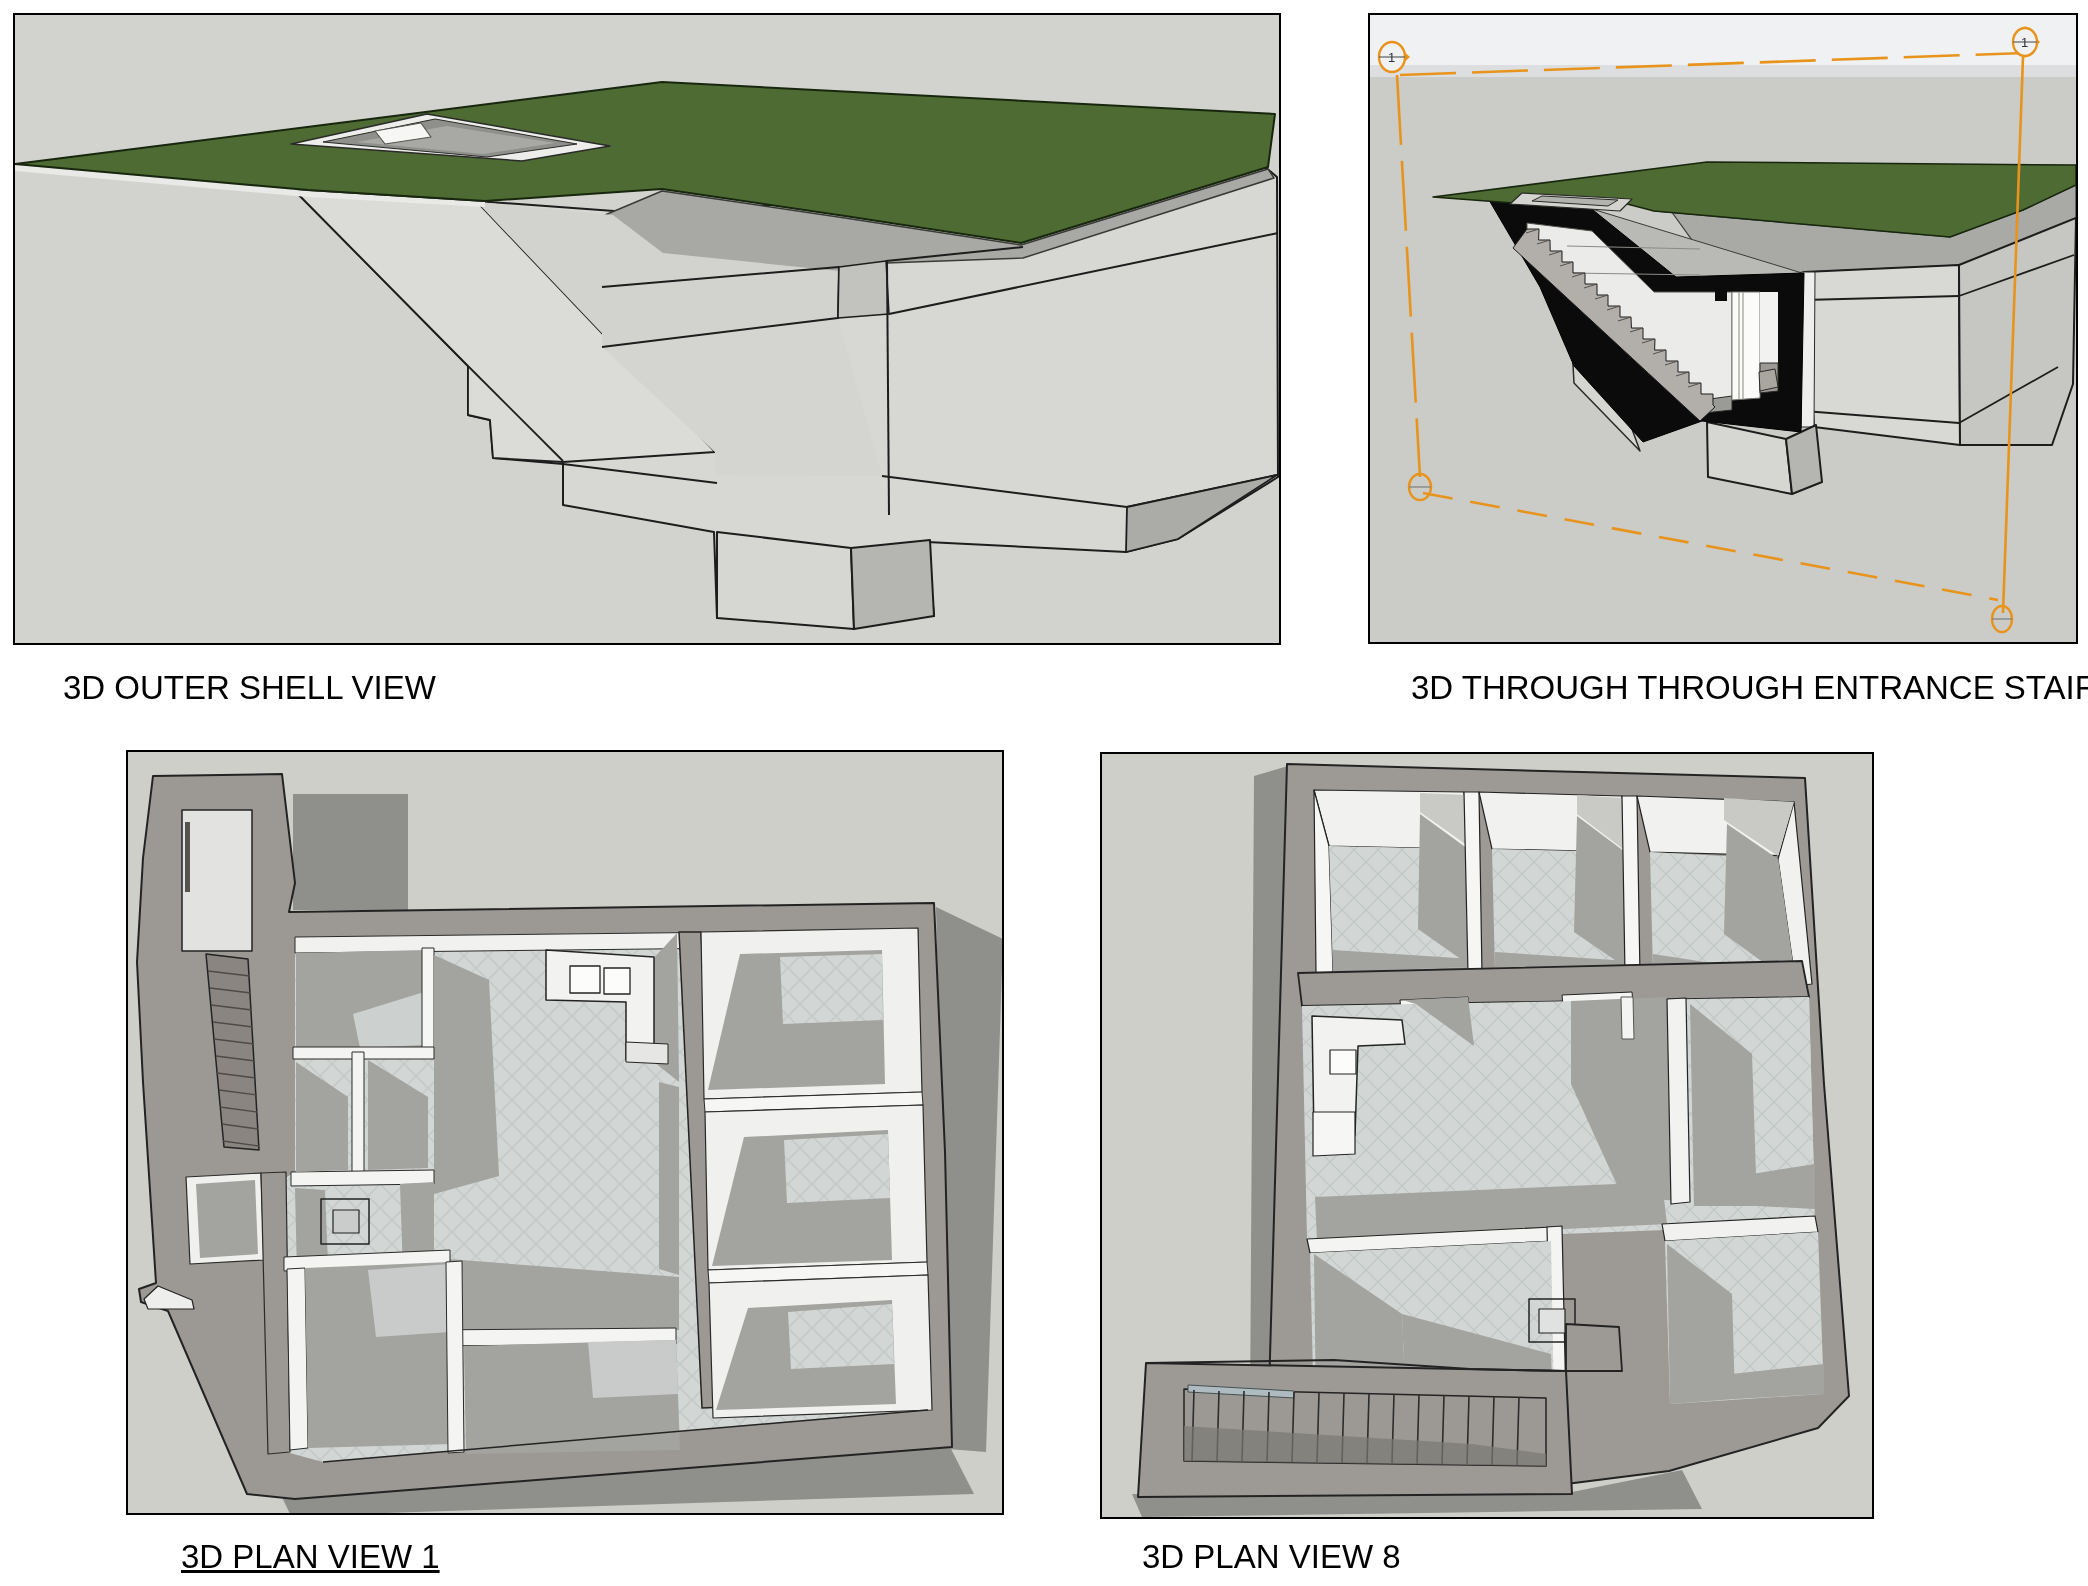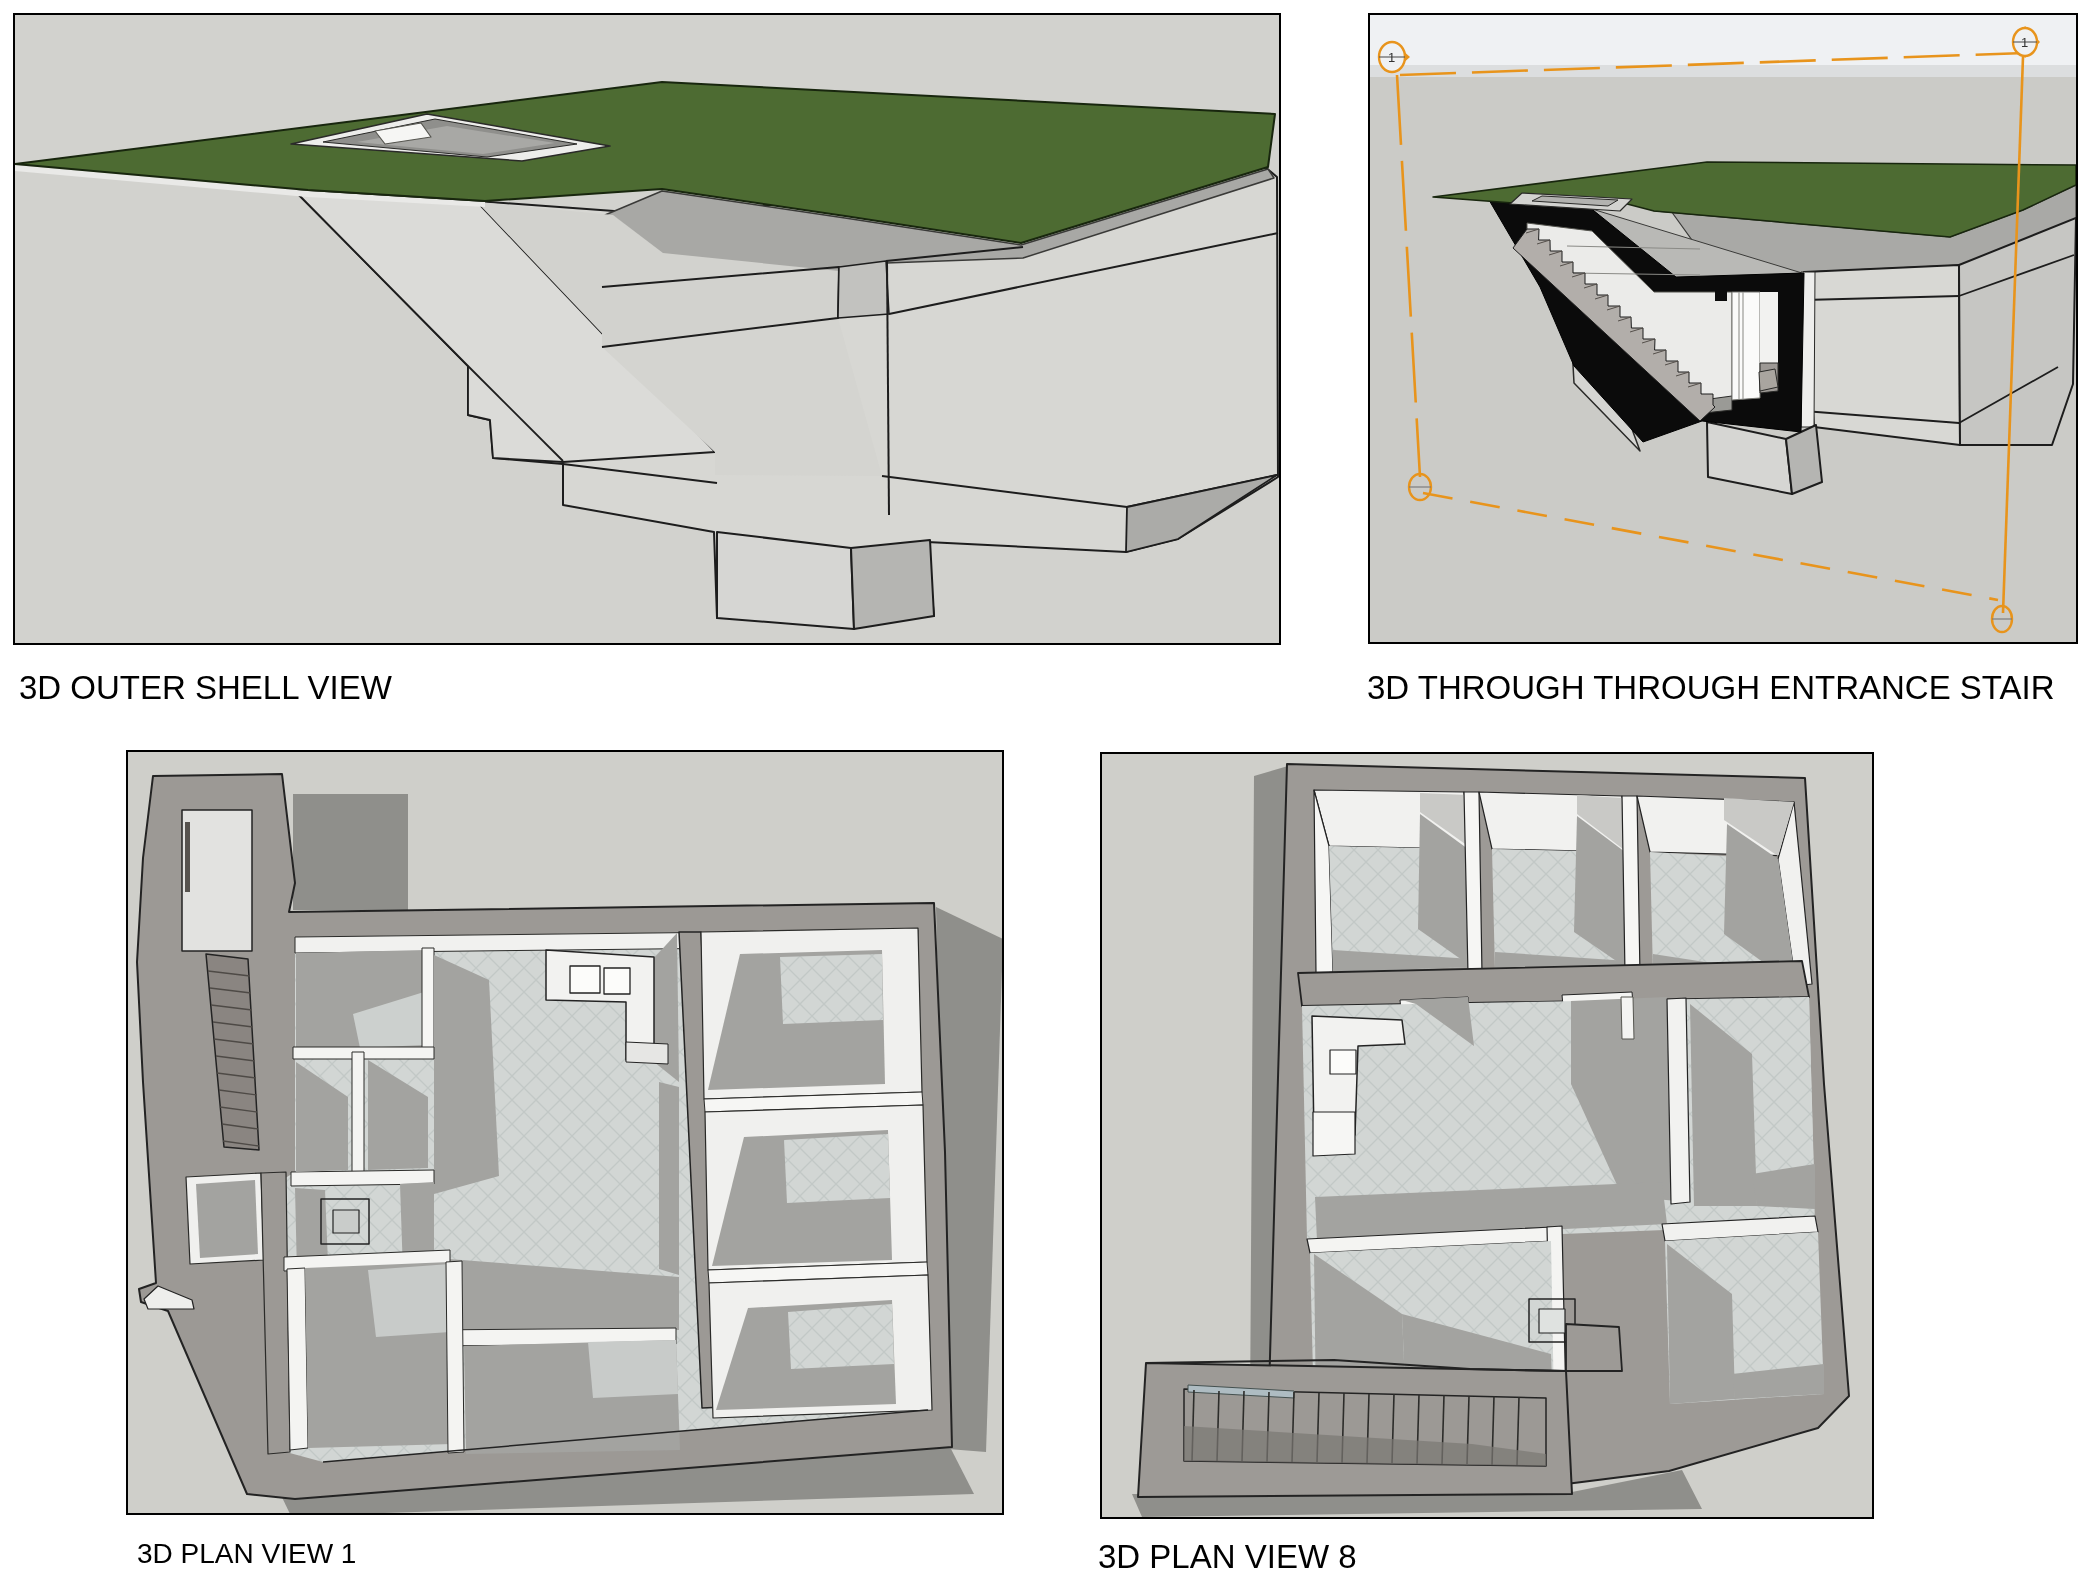--- a/index.html
+++ b/index.html
@@ -1,18 +1,18 @@
 <!DOCTYPE html>
 <html><head>
 <meta charset="utf-8">
 <style>
   html,body{margin:0;padding:0;background:#ffffff;}
   body{width:2088px;height:1586px;position:relative;font-family:"Liberation Sans", sans-serif;}
   .panel{position:absolute;border:2px solid #000;box-sizing:border-box;}
-  .cap{position:absolute;color:#000;font-family:"Liberation Sans", sans-serif;white-space:nowrap;}
+  .cap{position:absolute;color:#000;font-family:"Liberation Sans", sans-serif;white-space:nowrap;margin-left:44px;}
 </style>
 </head>
 <body>
 
 <div class="panel" id="p1" style="left:13px;top:13px;width:1268px;height:632px;background:#d2d2ce;">
 <svg width="1264" height="628" viewBox="0 0 1264 628">
   <g id="p1-art" stroke-linejoin="round">
 
     <polygon points="280,176 462,186 640,199 1250,152 1262,162 1263,462 1163,524 1111,537 912,527 919,601 702,603 699,517 548,490 548,449 478,443 475,405 453,400 453,351" fill="#d7d7d3" stroke="#1d1d1d" stroke-width="2"></polygon>
 
@@ -274,21 +274,21 @@
 
     <polygon points="660,560 764,552 766,612 663,617" fill="url(#tile3)"></polygon>
 
     <path d="M195,710 L800,658" fill="none" stroke="#232323" stroke-width="1.5"></path>
 
     <polygon points="16,547 30,534 64,548 66,557 20,557" fill="#eeeeec" stroke="#232323" stroke-width="1.2"></polygon>
   </g>
 </svg>
 </div>
 
-<div class="cap" style="left:137px;top:1538px;font-size:28px;">3D PLAN VIEW 1</div>
+<div class="cap" style="left:137px;top:1538px;font-size:33px;text-decoration:underline;">3D PLAN VIEW 1</div>
 
 <div class="panel" id="p4" style="left:1100px;top:752px;width:774px;height:767px;background:#cfcfca;">
 <svg width="770" height="763" viewBox="0 0 770 763">
   <defs>
     <pattern id="tile4" width="24" height="24" patternUnits="userSpaceOnUse">
       <rect width="24" height="24" fill="#d2d6d4"></rect>
       <path d="M0,12 L12,0 L24,12 L12,24 Z" fill="none" stroke="#c2c8c6" stroke-width="1.3"></path>
     </pattern>
   </defs>
   <g id="p4-art" stroke-linejoin="round">

